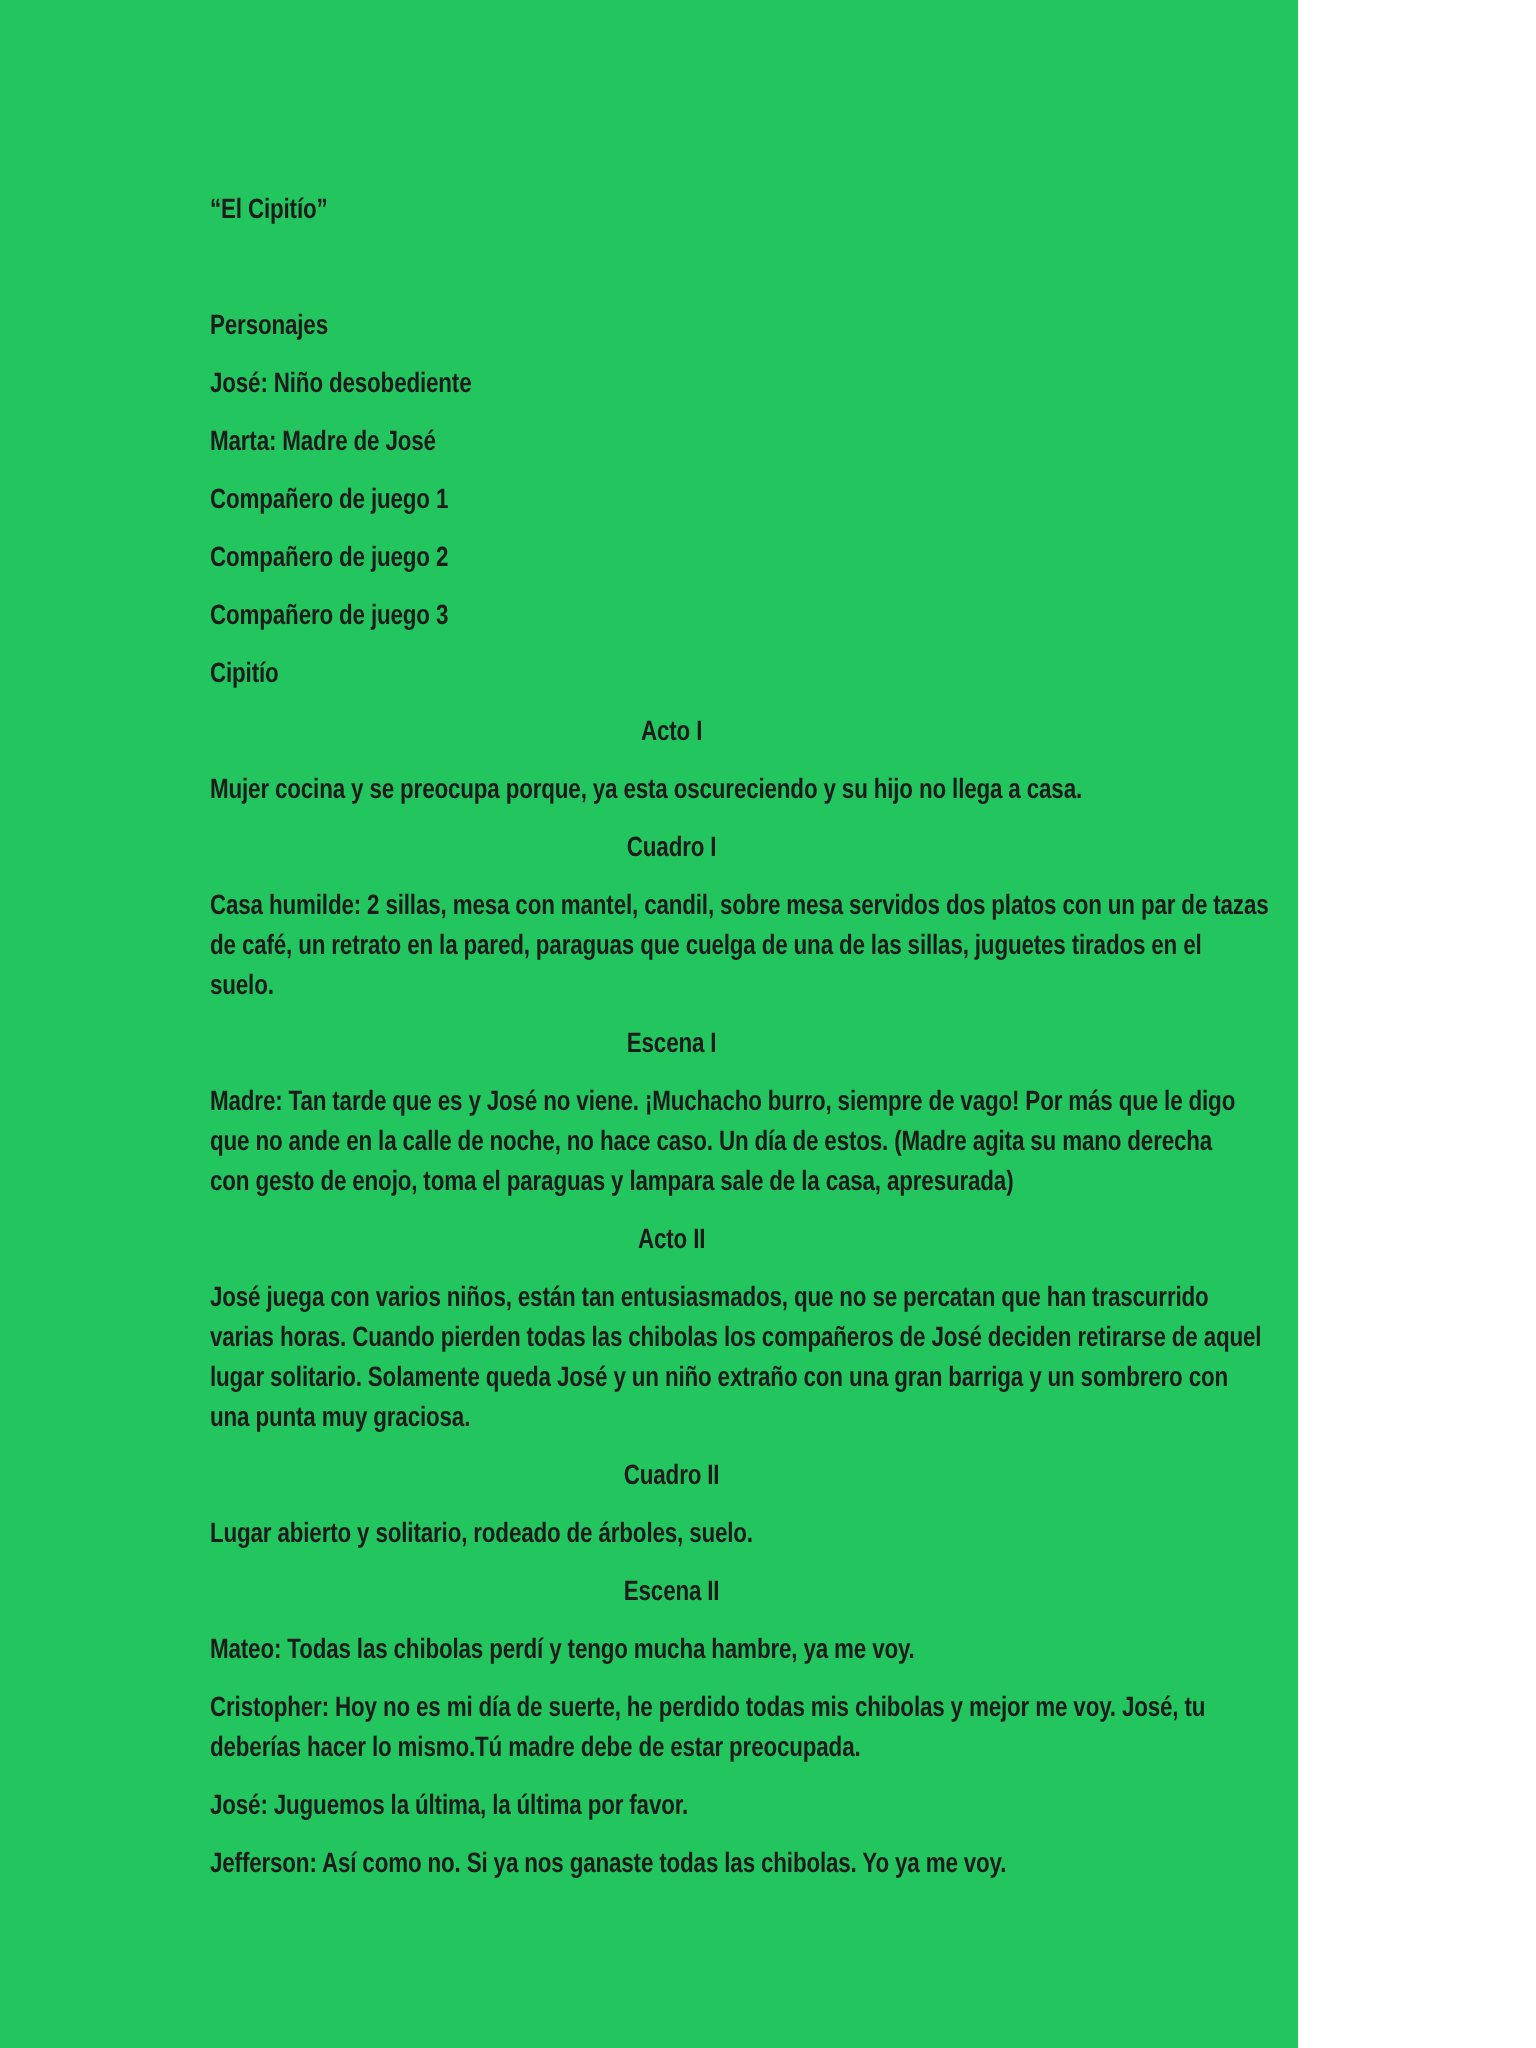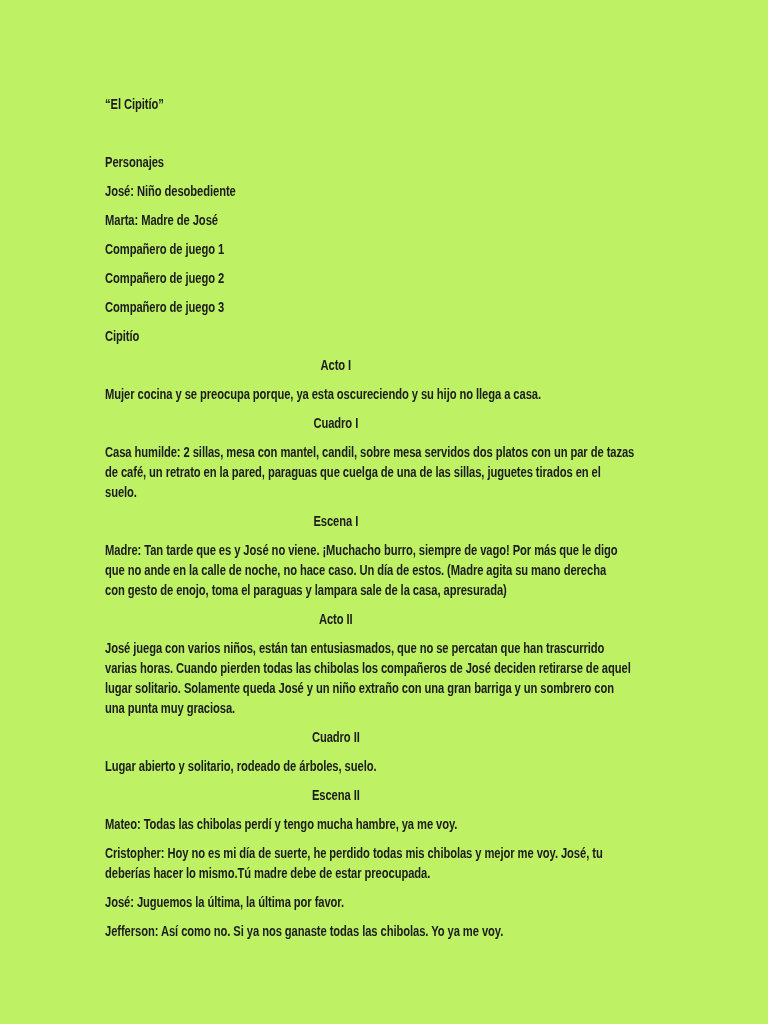--- a/index.html
+++ b/index.html
@@ -2,23 +2,23 @@
 <html><head>
 <meta charset="utf-8">
 <style>
   html, body {
     margin: 0;
     padding: 0;
     background: #ffffff;
   }
   .page {
     position: relative;
-    width: 768px;
+    width: 649px;
     height: 1024px;
-    background: #bef264;
+    background: #22c55e;
     overflow: hidden;
   }
   .doc {
     position: absolute;
     left: 105px;
     top: 94px;
     transform: scaleX(0.8);
     transform-origin: left top;
     font-family: "Liberation Sans", sans-serif;
     font-weight: bold;

